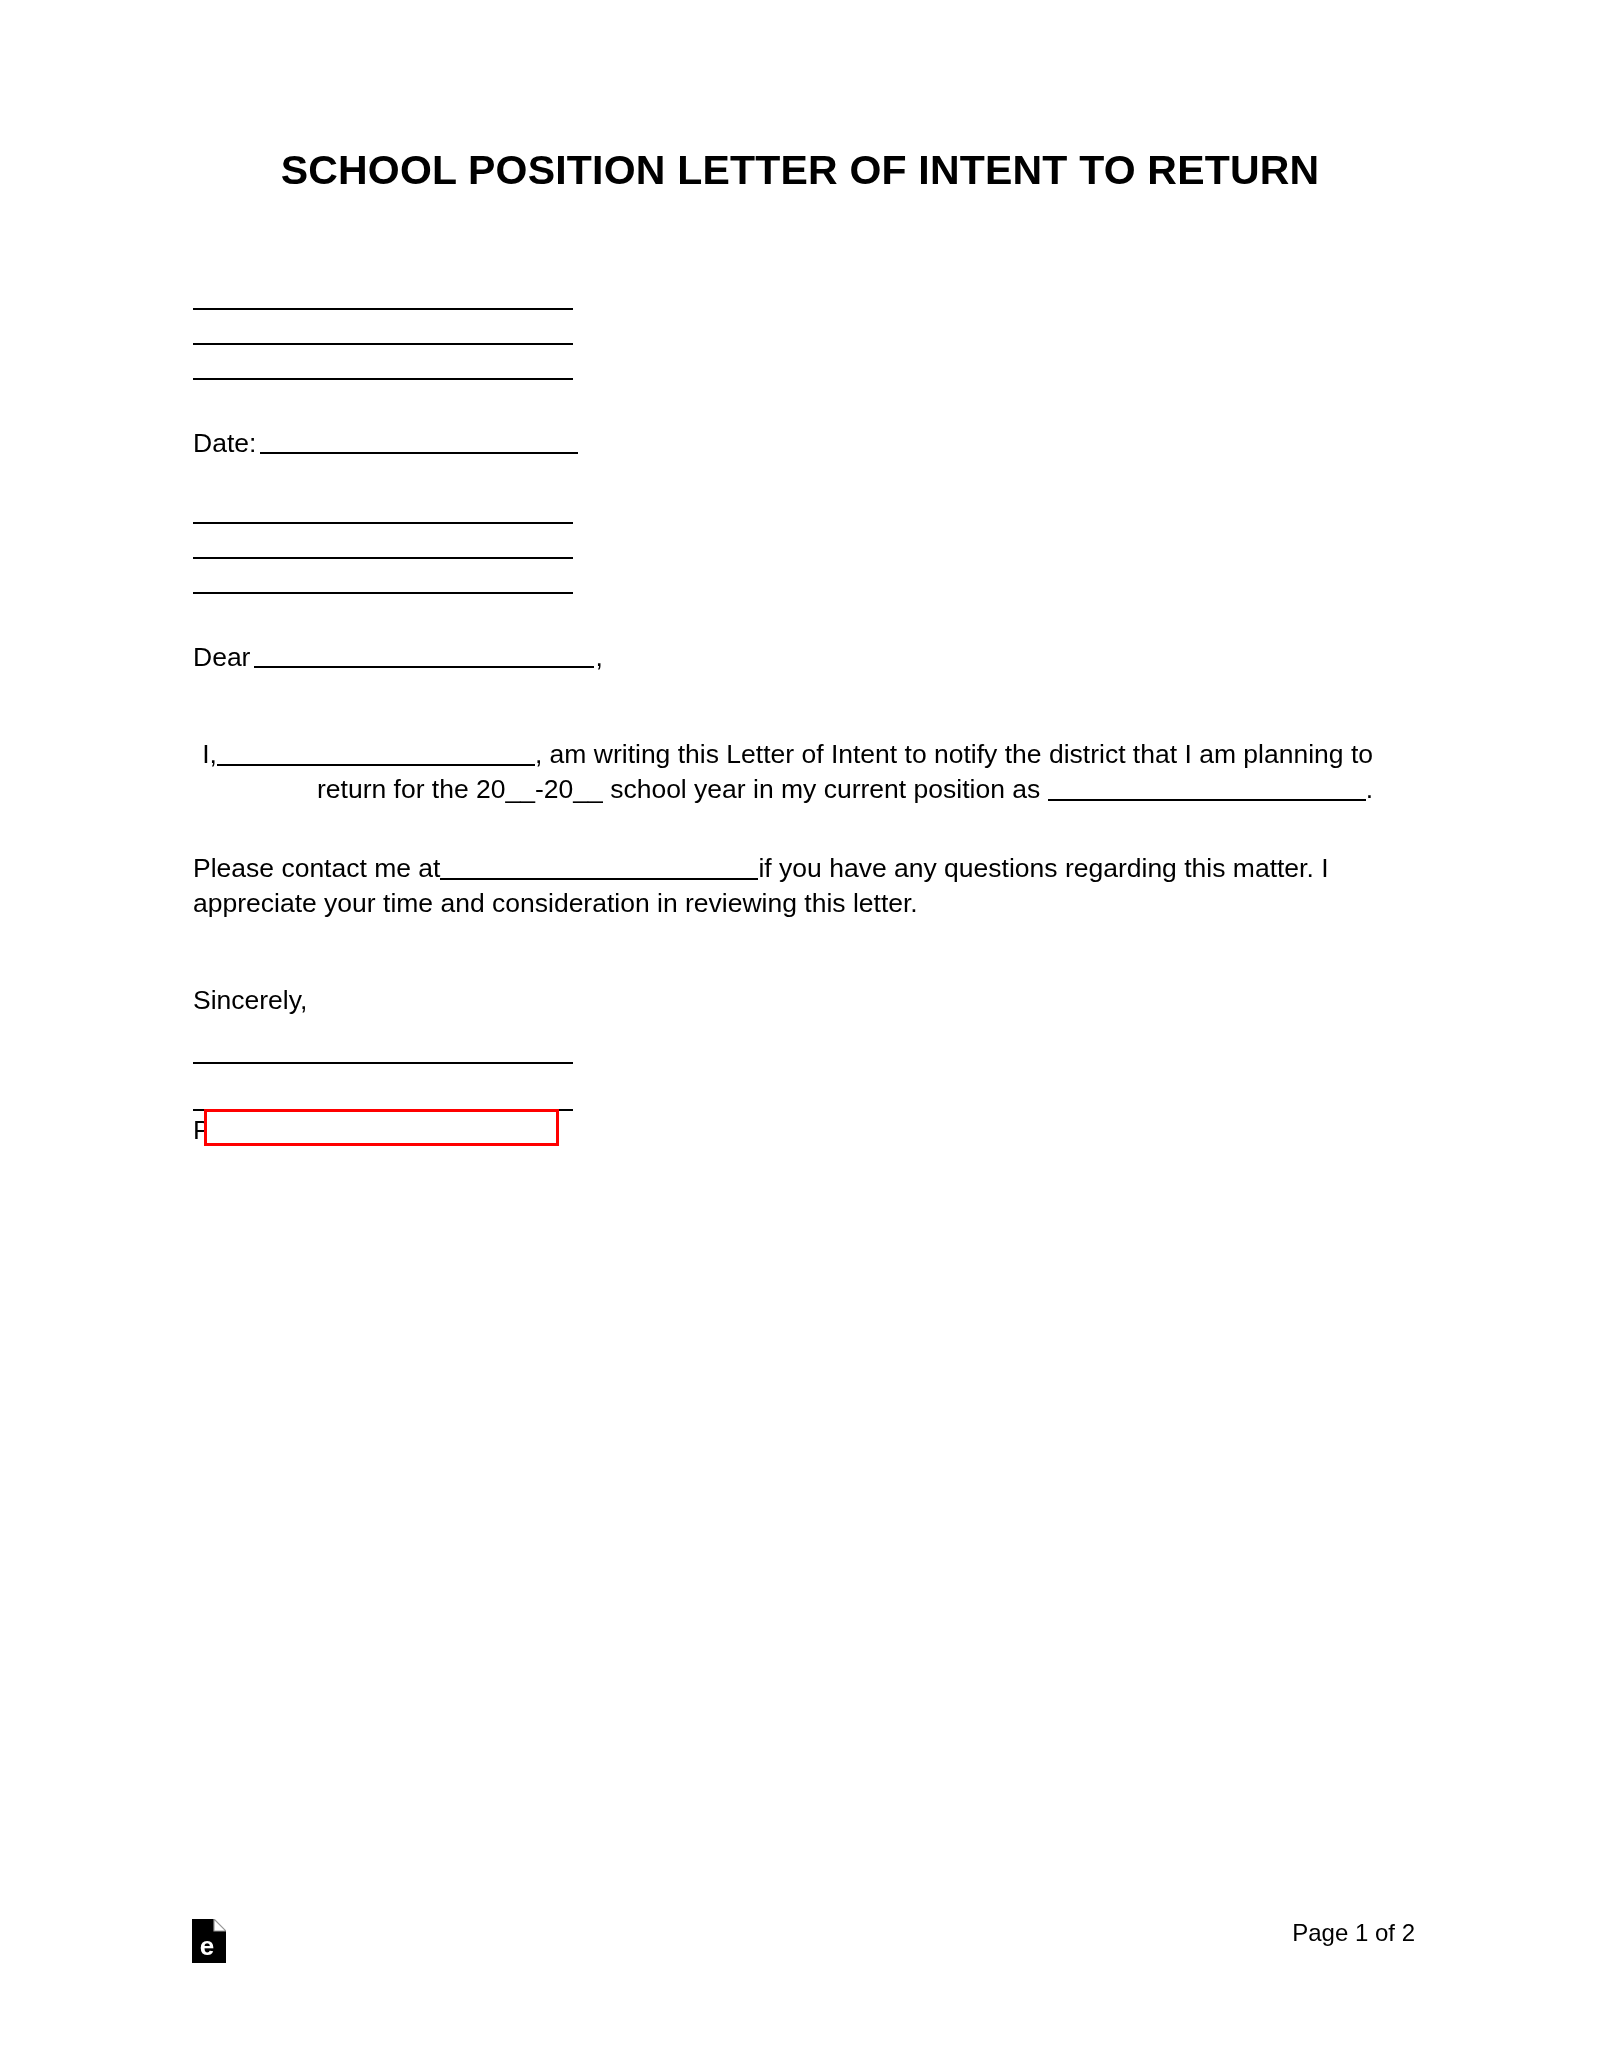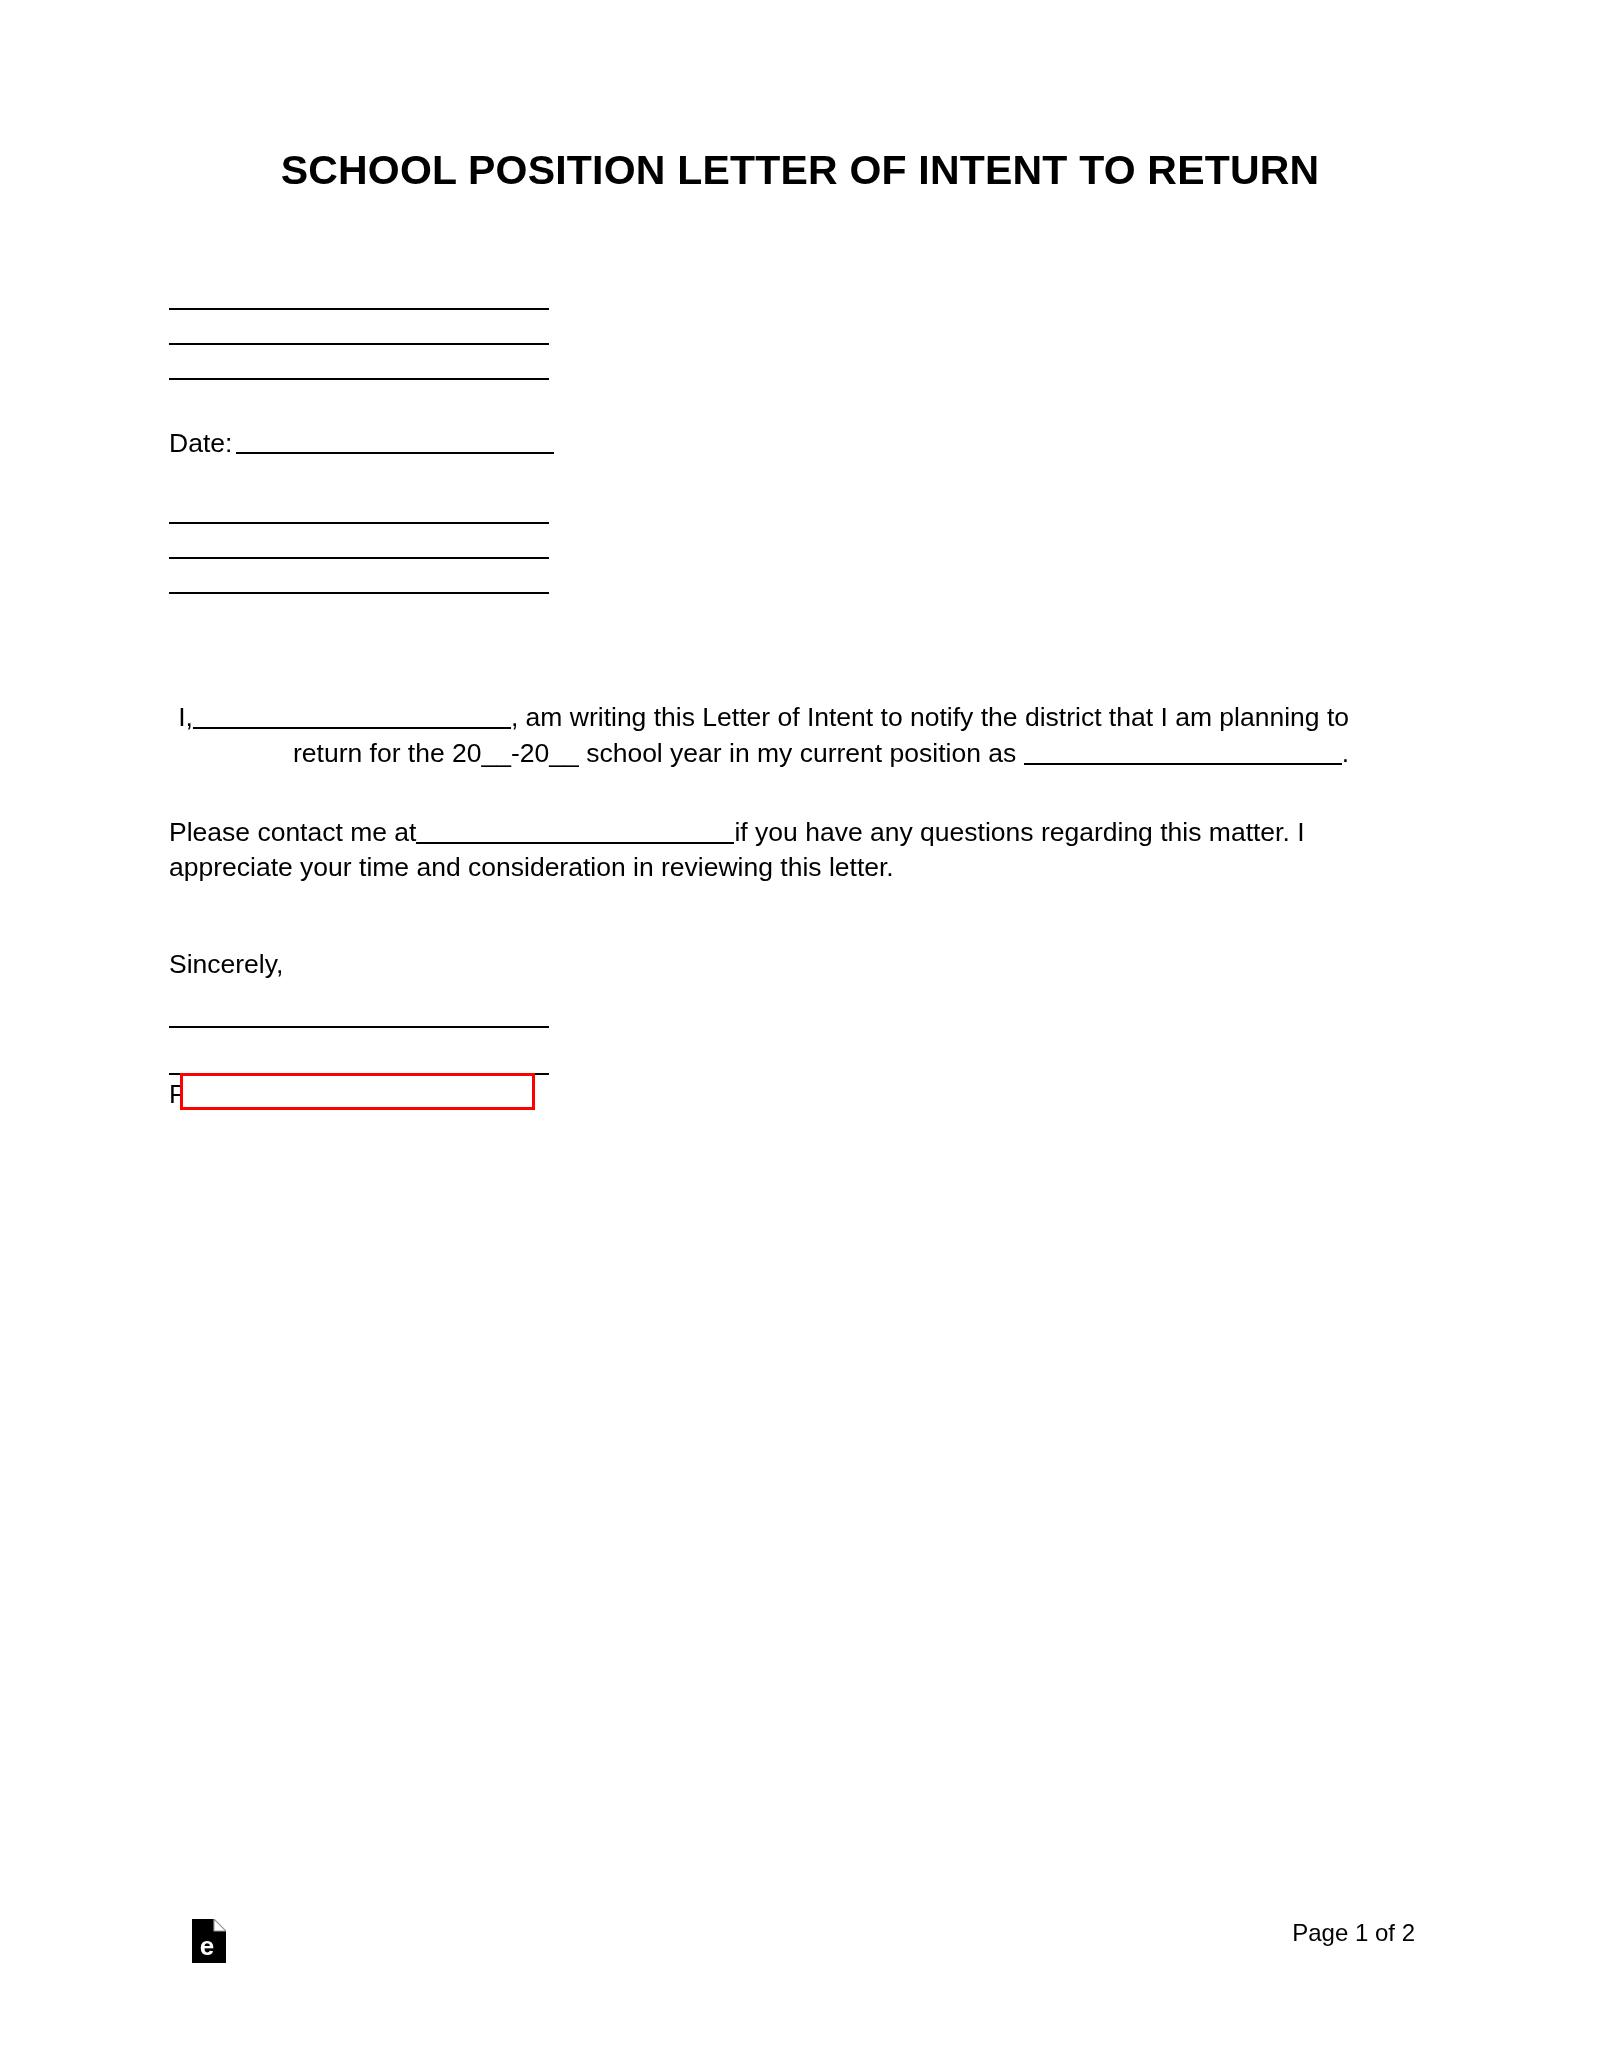--- a/index.html
+++ b/index.html
@@ -32,21 +32,21 @@
     text-align: center;
     font-size: 41px;
     font-weight: bold;
     line-height: 1.18;
     letter-spacing: 0.2px;
   }
 
   
   .letter {
     position: absolute;
-    left: 169px;
+    left: 193px;
     top: 300px;
     width: 1180px;
     font-size: 26.5px;
     line-height: 1.33;
   }
 
   
   .blank-block {
     margin: 0;
   }
@@ -186,20 +186,23 @@
     <div class="spacer-lg"></div>
 
     <div class="blank-block">
       <span class="blank-line"></span>
       <span class="blank-line"></span>
       <span class="blank-line"></span>
     </div>
 
     <div class="spacer-md"></div>
 
+    <div class="field-row">
+      <span class="label">Dear</span><span class="fill fill-dear"></span><span>,</span>
+    </div>
 
     <div class="spacer-lg"></div>
 
     <p class="para" style="margin:0;text-align:right;">
       <span>I,</span><span class="inline-fill fill-name"></span><span>, am writing this Letter of Intent to notify the district that I am planning to return for the 20__-20__ school year in my current position as</span>
       <span class="inline-fill fill-pos"></span><span>.</span>
     </p>
 
     <div class="spacer-md"></div>
 

